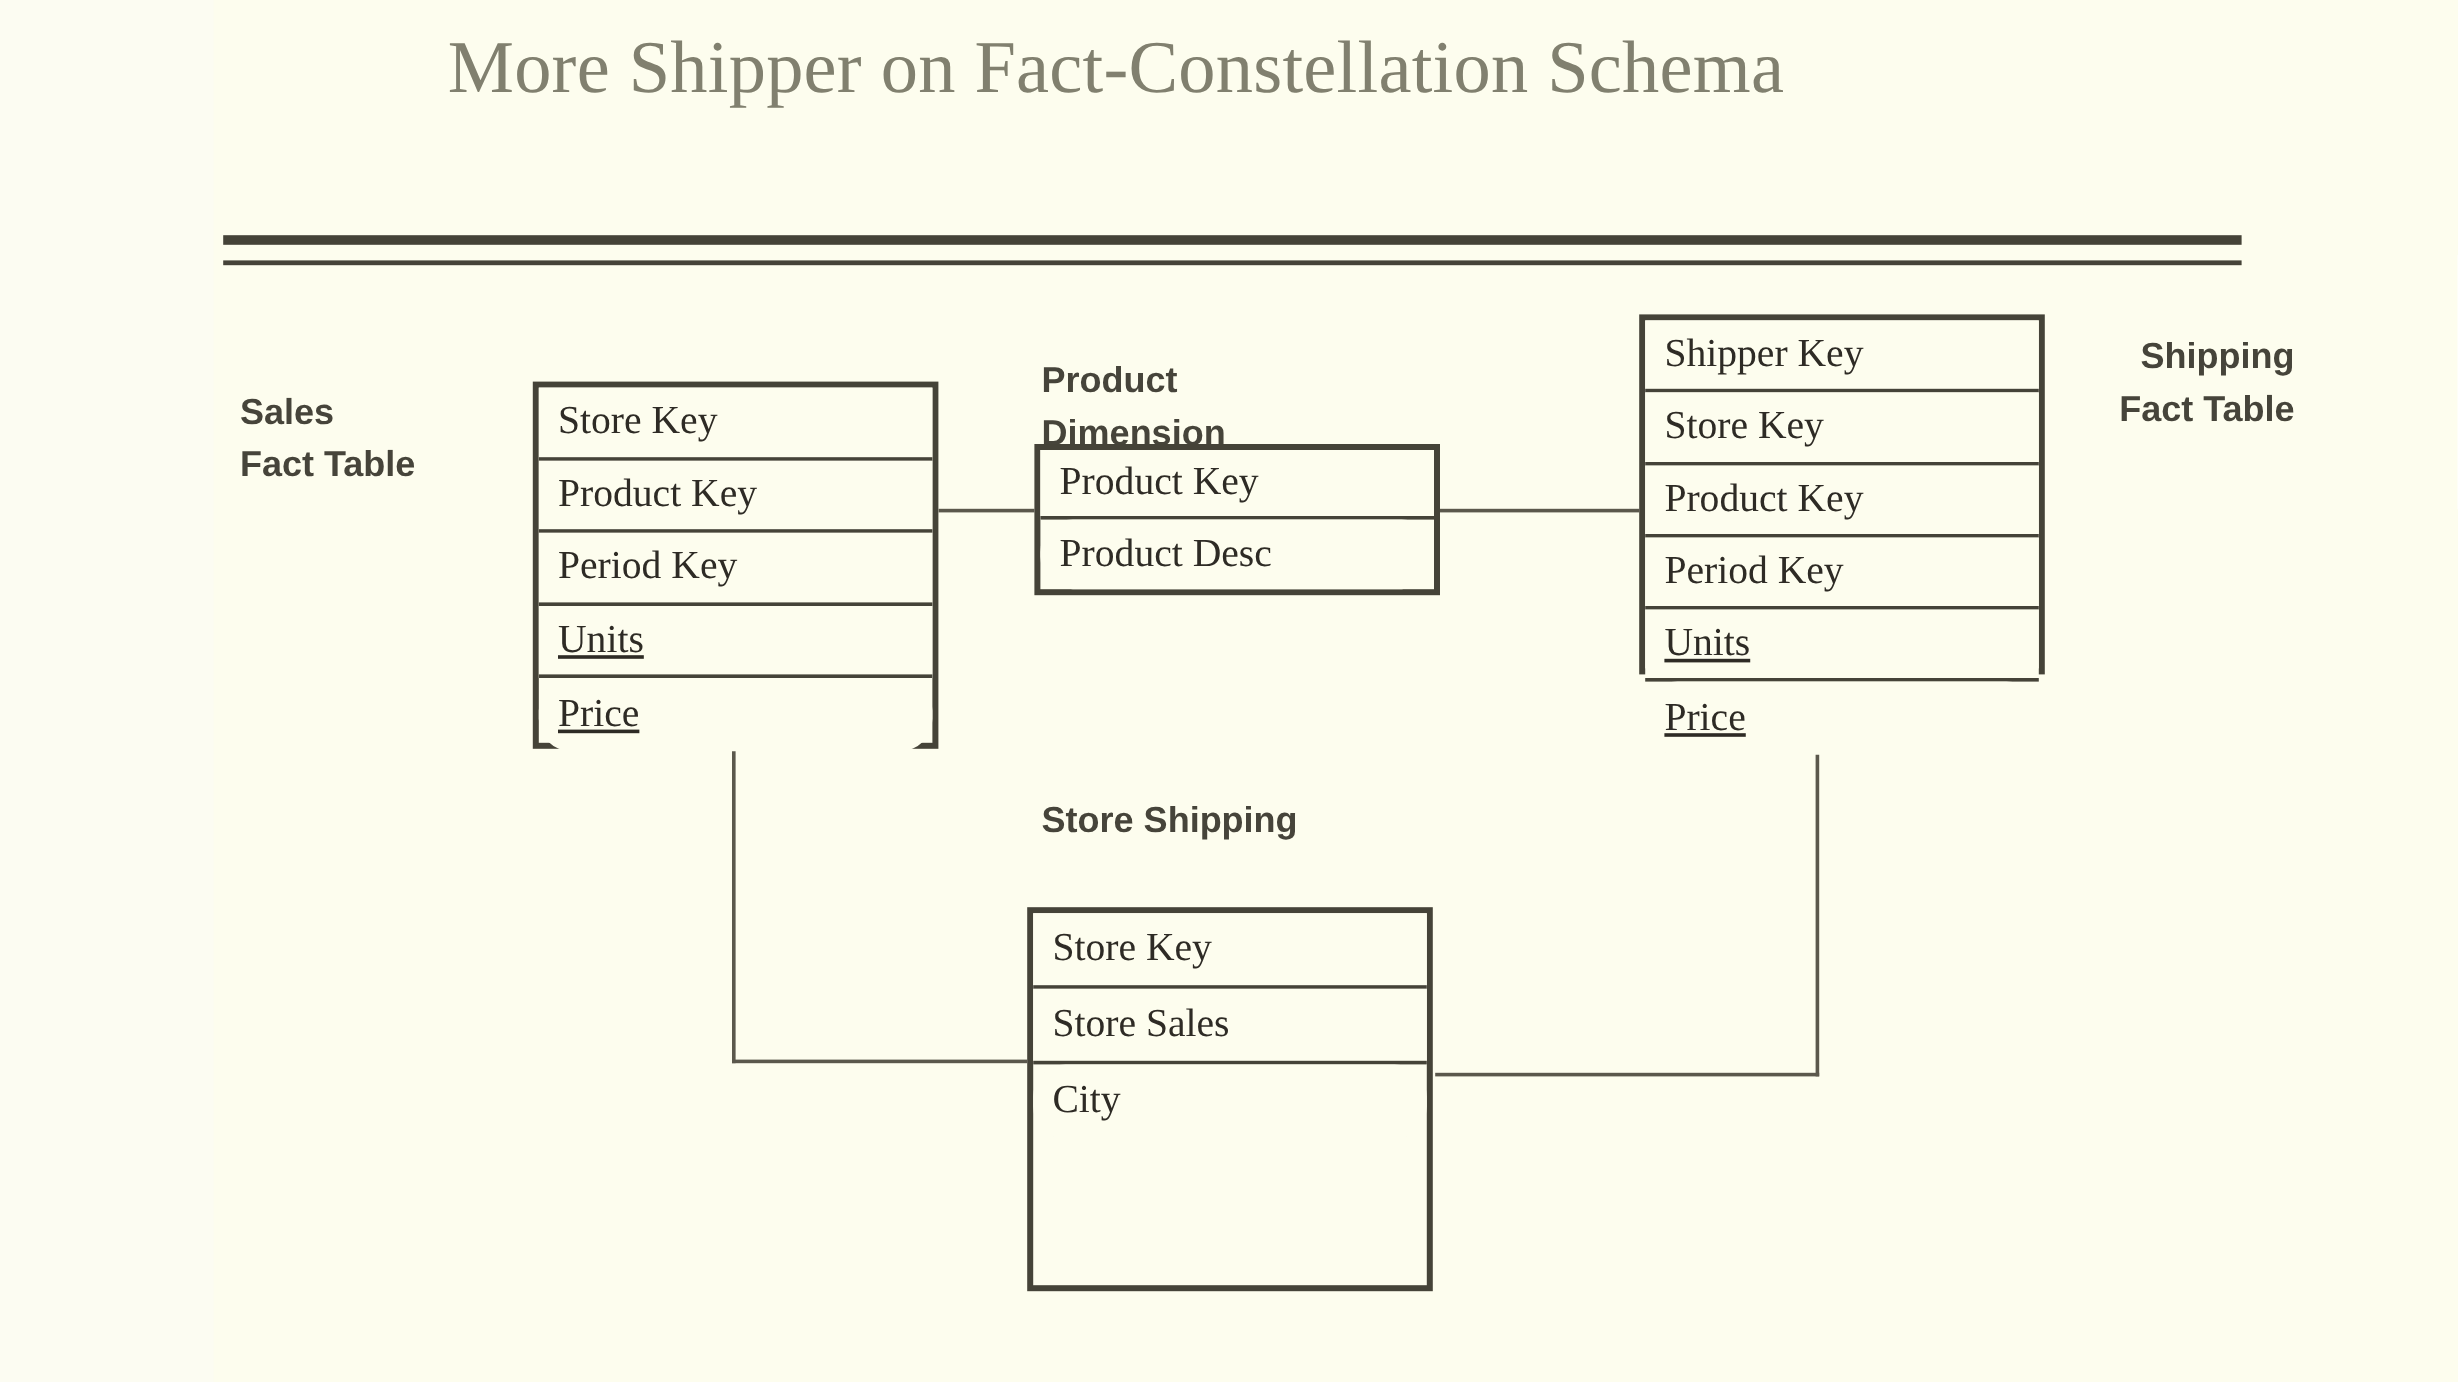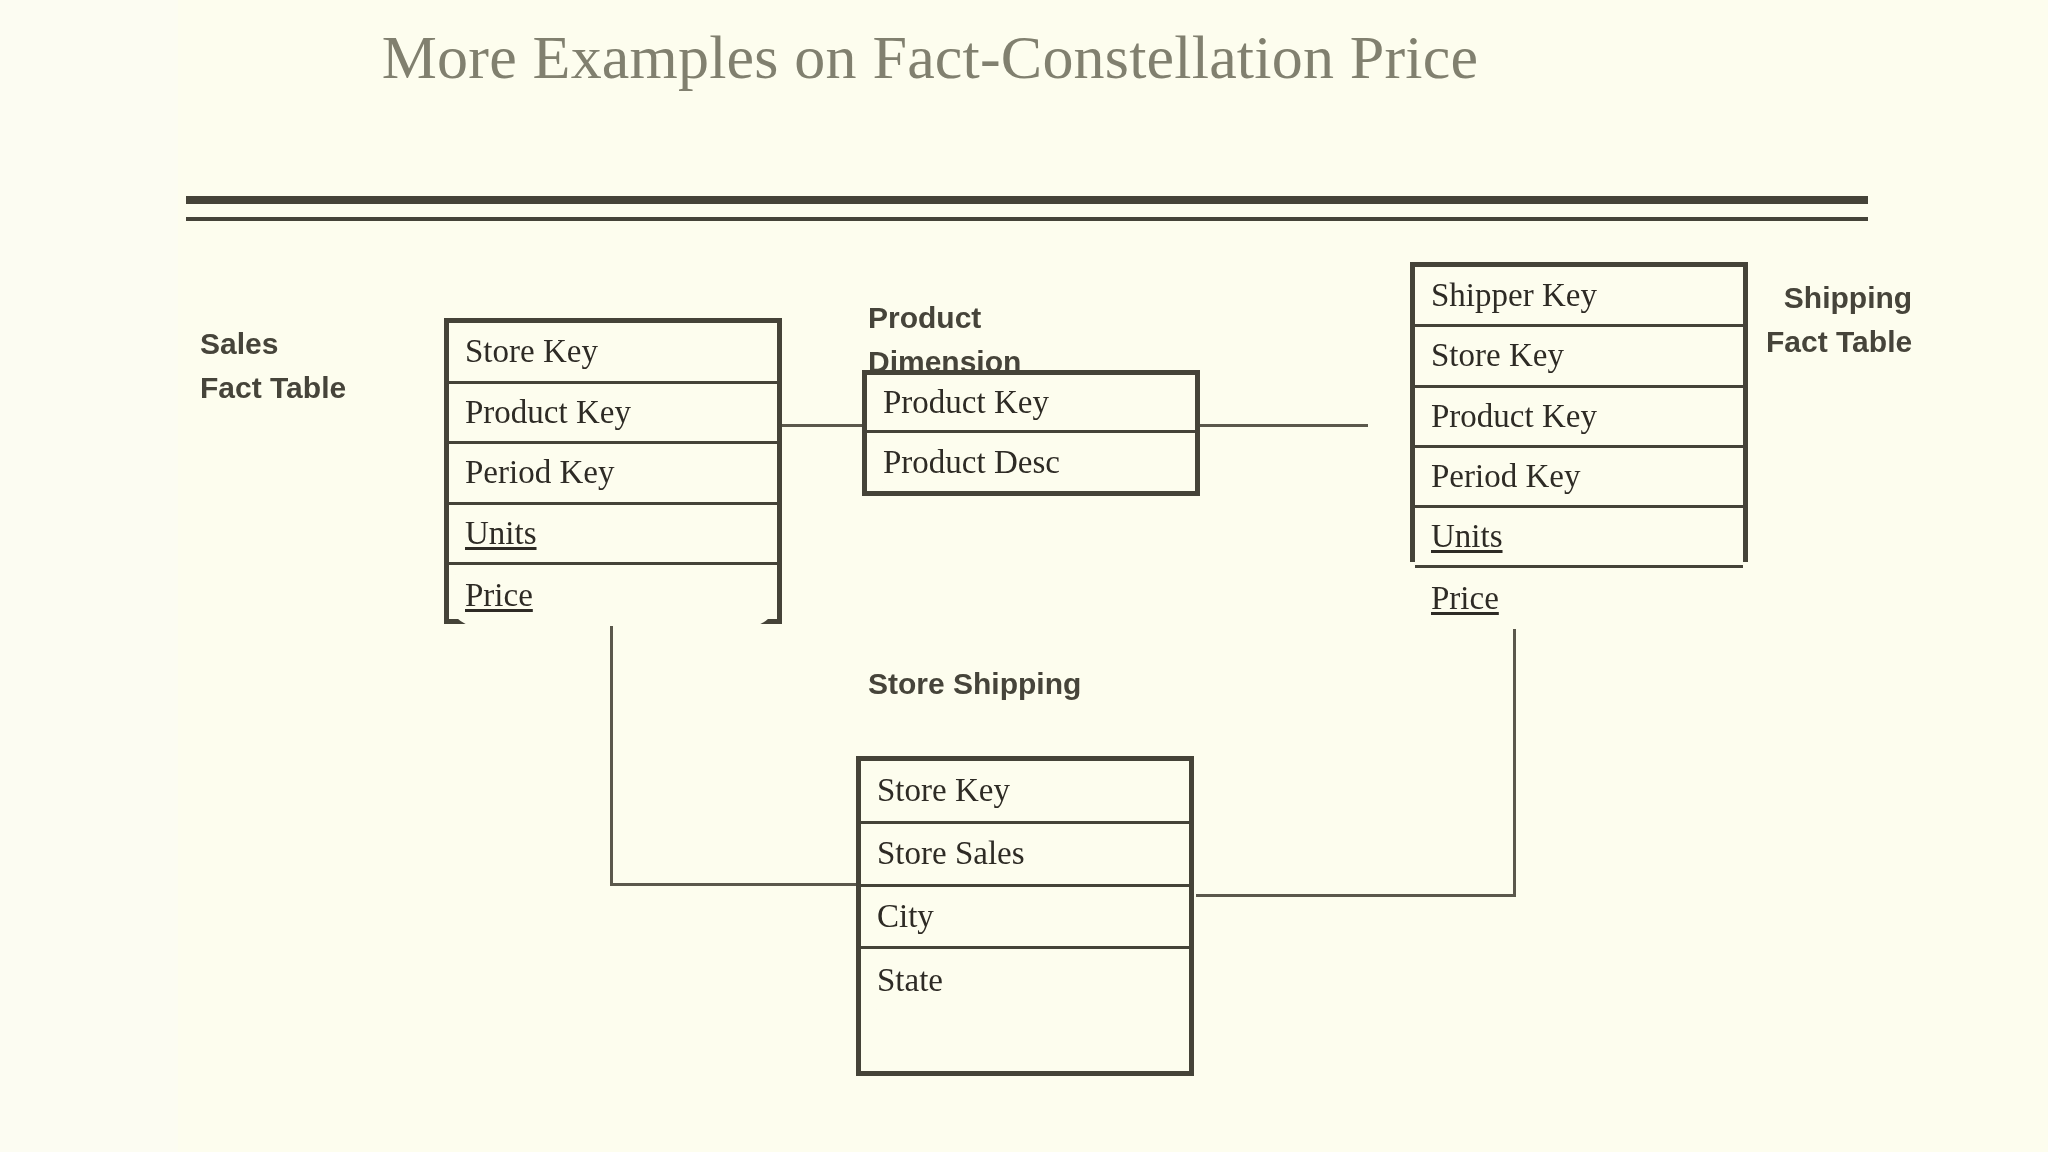--- a/index.html
+++ b/index.html
@@ -89,21 +89,21 @@
 
   
   #ent-sales { left: 444px; top: 318px; width: 338px; height: 306px; }
   #ent-sales .row { height: 60.6px; }
 
   
   #ent-product { left: 862px; top: 370px; width: 338px; height: 126px; }
   #ent-product .row { height: 58px; }
 
   
-  #ent-shipping { left: 1366px; top: 262px; width: 338px; height: 300px; margin-left: 44px; }
+  #ent-shipping { left: 1366px; top: 262px; width: 338px; height: 300px; }
   #ent-shipping .row { height: 60.3px; }
 
   
   #ent-store { left: 856px; top: 756px; width: 338px; height: 320px; }
   #ent-store .row { height: 62.8px; }
 
   
   .conn {
     position: absolute;
     background: #5B584C;
@@ -124,21 +124,21 @@
   #c-ship-down   { left: 1513px; top: 620px; height: 277px; }
   #c-ship-across { left: 1196px; top: 894px; width: 320px; }
 </style>
 </head>
 <body>
 
 <div id="slide">
 
   <div id="left-band"></div>
 
-  <div id="title">More Examples on Fact-Constellation Price</div>
+  <div id="title">More Shipper on Fact-Constellation Schema</div>
 
   <div class="rule-thick"></div>
   <div class="rule-thin"></div>
 
   <div class="caption" id="cap-sales">Sales
 Fact Table</div>
   <div class="caption" id="cap-product">Product
 Dimension</div>
   <div class="caption" id="cap-shipping">Shipping
 Fact Table</div>
@@ -202,18 +202,15 @@
   <div class="ent" id="ent-store">
     <div class="row">
         <span>Store Key</span>
       </div>
     <div class="row">
         <span>Store Sales</span>
       </div>
     <div class="row">
         <span>City</span>
       </div>
-    <div class="row">
-        <span>State</span>
-      </div>
   </div>
 
 </div>
 
 </body></html>

